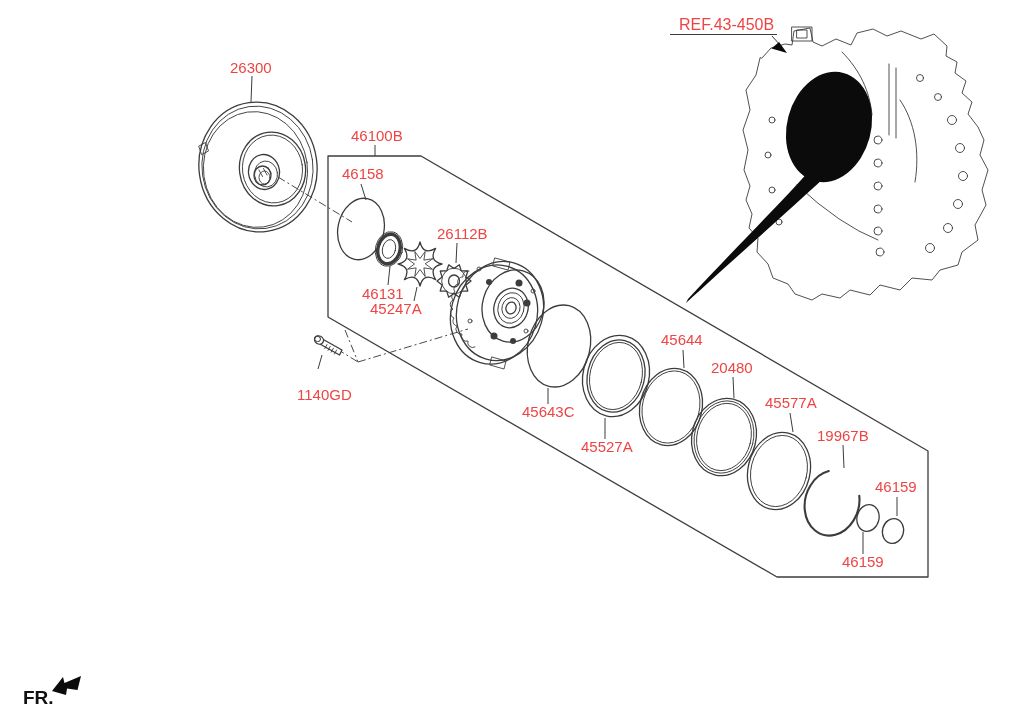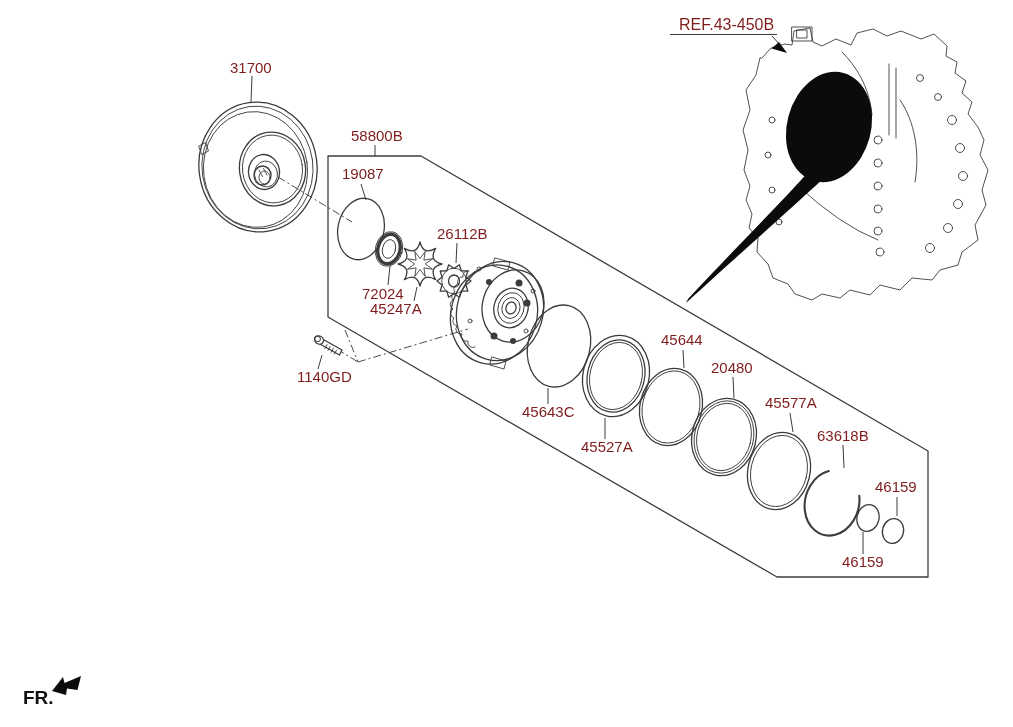--- a/index.html
+++ b/index.html
@@ -8,21 +8,21 @@
   #art{position:absolute;left:0;top:0;}
   .ln{fill:none;stroke:#3c3c3c;stroke-width:1.3;stroke-linecap:round;stroke-linejoin:round;}
   .thin{stroke-width:0.9;}
   .thick{stroke-width:2.1;}
   .seal{stroke-width:3.4;}
   .dash{fill:none;stroke:#4a4a4a;stroke-width:1;stroke-dasharray:8 3 2 3;}
   .leader{fill:none;stroke:#3c3c3c;stroke-width:1;}
   .solid{fill:#0b0b0b;stroke:none;}
   .hole{fill:#3c3c3c;stroke:none;}
   .whitefill{fill:#ffffff;}
-  .lbl{position:absolute;font-size:15px;line-height:1.05;color:#7f1d1d;white-space:nowrap;}
+  .lbl{position:absolute;font-size:15px;line-height:1.05;color:#ef4444;white-space:nowrap;}
   .lbl.ref{font-size:16px;}
   .lbl.fr{font-weight:bold;font-size:19px;color:#111;}
 </style>
 </head>
 <body>
 
 <div id="stage">
 
 <svg id="art" width="1013" height="727" viewBox="0 0 1013 727" xmlns="http://www.w3.org/2000/svg">
 
@@ -174,32 +174,32 @@
 
   <g>
     <line class="leader" x1="670" y1="34.5" x2="777" y2="34.5" stroke-width="1.3"></line>
     <line class="leader" x1="772" y1="36" x2="781" y2="46" stroke-width="1.3"></line>
     <polygon class="solid" points="787,53 779,42 771.5,48.5"></polygon>
   </g>
 
   <polygon class="solid" points="52,691 63,677 64.5,683 81,676 77.5,690 67,688.5 66,695"></polygon>
 </svg>
 
-<span class="lbl" style="left:230px;top:60px">31700</span>
-<span class="lbl" style="left:351px;top:128px">58800B</span>
-<span class="lbl" style="left:342px;top:166px">19087</span>
-<span class="lbl" style="left:362px;top:286px">72024</span>
+<span class="lbl" style="left:230px;top:60px">26300</span>
+<span class="lbl" style="left:351px;top:128px">46100B</span>
+<span class="lbl" style="left:342px;top:166px">46158</span>
+<span class="lbl" style="left:362px;top:286px">46131</span>
 <span class="lbl" style="left:370px;top:301px">45247A</span>
 <span class="lbl" style="left:437px;top:226px">26112B</span>
-<span class="lbl" style="left:297px;top:369px">1140GD</span>
+<span class="lbl" style="left:297px;top:387px">1140GD</span>
 <span class="lbl" style="left:522px;top:404px">45643C</span>
 <span class="lbl" style="left:581px;top:439px">45527A</span>
 <span class="lbl" style="left:661px;top:332px">45644</span>
 <span class="lbl" style="left:711px;top:360px">20480</span>
 <span class="lbl" style="left:765px;top:395px">45577A</span>
-<span class="lbl" style="left:817px;top:428px">63618B</span>
+<span class="lbl" style="left:817px;top:428px">19967B</span>
 <span class="lbl" style="left:875px;top:479px">46159</span>
 <span class="lbl" style="left:842px;top:554px">46159</span>
 
 <span class="lbl ref" style="left:679px;top:17px">REF.43-450B</span>
 <span class="lbl fr" style="left:23px;top:688px">FR.</span>
 
 </div>
 
 </body></html>

